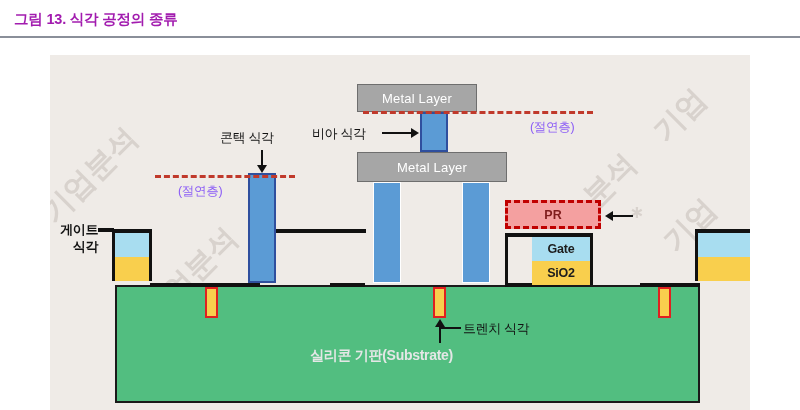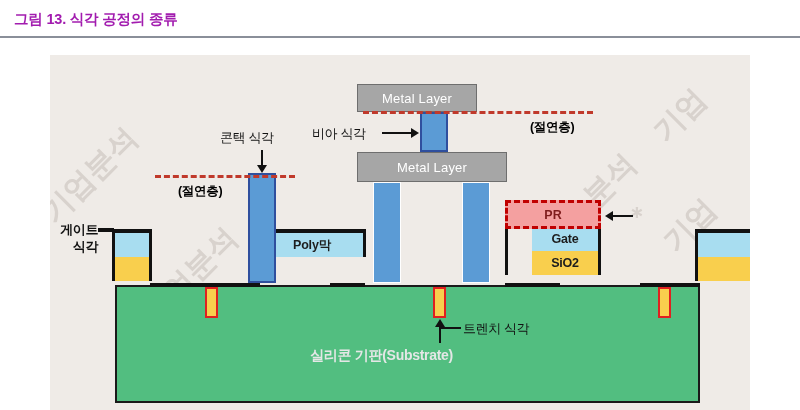--- a/index.html
+++ b/index.html
@@ -174,22 +174,22 @@
 
   
   .ins-line {
     position: absolute;
     height: 0;
     border-top: 3px dashed #c0392b;
   }
   .ins-label {
     position: absolute;
     font-size: 12.5px;
-    font-weight: bold;
-    color: #000000;
+    font-weight: normal;
+    color: #8b5cf6;
     letter-spacing: -0.3px;
     white-space: nowrap;
   }
 
   
   .anno {
     position: absolute;
     font-size: 13px;
     font-weight: normal;
     color: #111111;
@@ -261,24 +261,23 @@
   <div class="surface-line" style="left:280px; top:228px; width:35px;"></div>
   <div class="surface-line" style="left:455px; top:228px; width:55px;"></div>
   <div class="surface-line" style="left:590px; top:228px; width:60px;"></div>
 
   <div class="stack" style="left:62px; top:174px; width:40px;">
     <div class="poly"></div>
     <div class="ox"></div>
   </div>
 
   <div class="stack" style="left:208px; top:174px; width:108px;">
-    <div class="poly">Poly막</div>
-  </div>
-
-  <div class="stack" style="left:455px; top:168px; width:96px;padding-left:24px;">
+  </div>
+
+  <div class="stack" style="left:455px; top:178px; width:88px;padding-left:24px;">
     <div class="poly">Gate</div>
     <div class="ox">SiO2</div>
   </div>
 
   <div class="stack" style="left:645px; top:174px; width:58px; border-right:none;">
     <div class="poly"></div>
     <div class="ox"></div>
   </div>
 
   <div class="trench" style="left:155px; top:232px;"></div>

